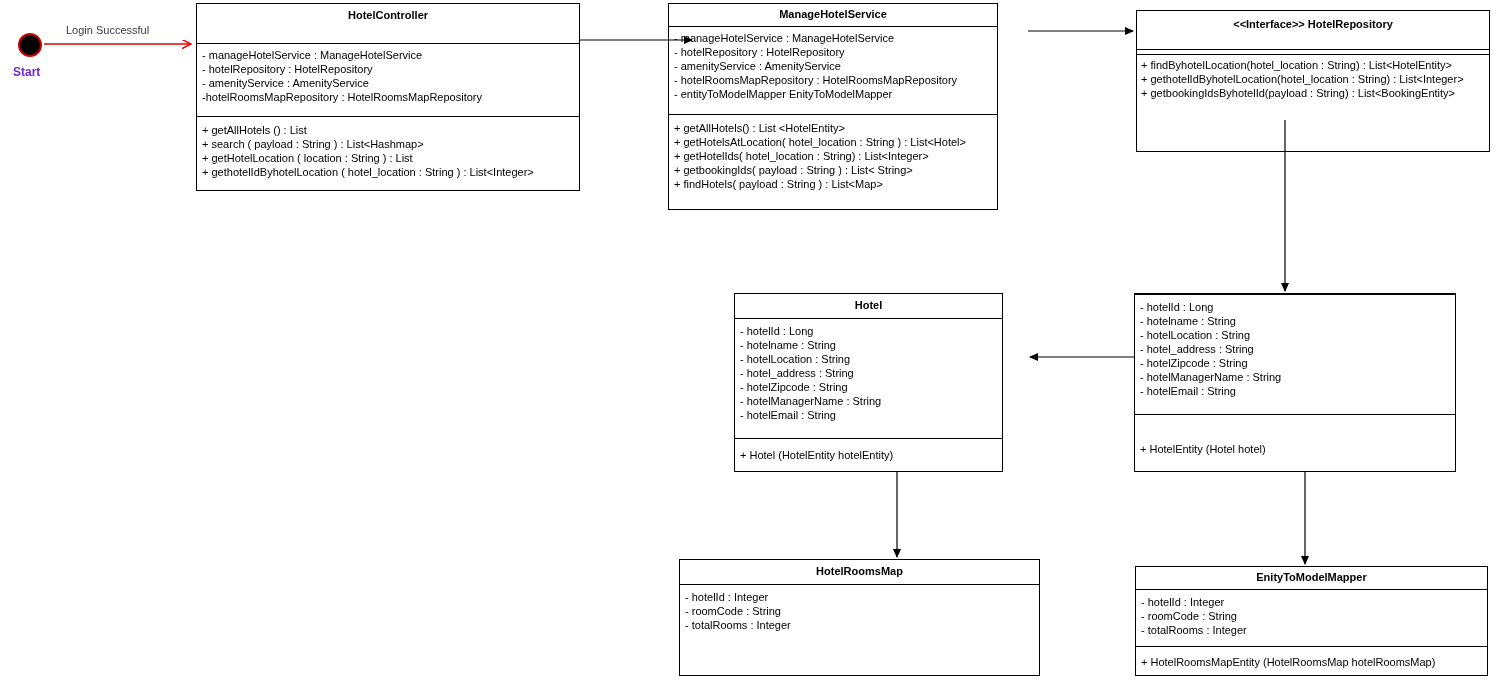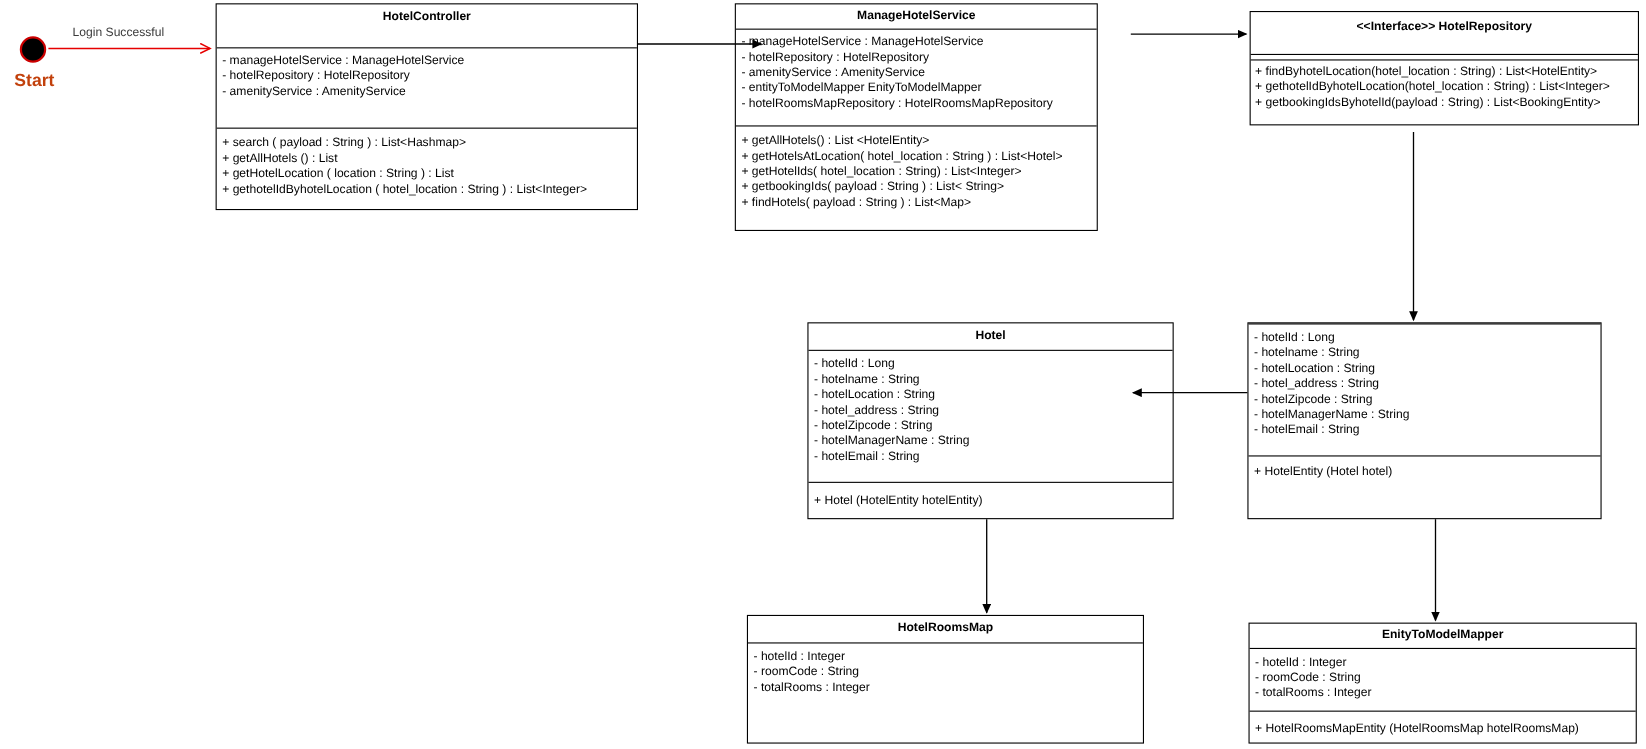--- a/index.html
+++ b/index.html
@@ -56,21 +56,21 @@
     position:absolute;left:18px;top:33px;
     width:24px;height:24px;
     box-sizing:border-box;
     background:#000000;
     border:2px solid #cc0000;
     border-radius:50%;
     z-index:3;
   }
   .start-label{
     position:absolute;left:13px;top:65px;
-    font-size:16px;font-weight:bold;color:#c2410c;
+    font-size:12px;font-weight:bold;color:#6d28d9;
     z-index:3;
   }
   .edge-label{
     position:absolute;left:66px;top:24px;
     font-size:11px;color:#3b3b3b;
     white-space:nowrap;
     z-index:3;
   }
 </style>
 </head>
@@ -106,58 +106,59 @@
   <div class="start-circle"></div>
   <div class="start-label">Start</div>
   <div class="edge-label">Login Successful</div>
 
   <div class="uml-class" style="left:196px;top:3px;width:384px;height:188px">
     <div class="uml-title" style="height:39px">HotelController</div>
     <div class="uml-attrs" style="height:73px">
         <div class="member">- manageHotelService : ManageHotelService</div>
         <div class="member">- hotelRepository : HotelRepository</div>
         <div class="member">- amenityService : AmenityService</div>
+        <div class="member">-hotelRoomsMapRepository : HotelRoomsMapRepository</div>
       </div>
     <div class="uml-methods">
+        <div class="member">+ getAllHotels () : List</div>
         <div class="member">+ search ( payload : String ) : List&lt;Hashmap&gt;</div>
-        <div class="member">+ getAllHotels () : List</div>
         <div class="member">+ getHotelLocation ( location : String ) : List</div>
         <div class="member">+ gethotelIdByhotelLocation ( hotel_location : String ) : List&lt;Integer&gt;</div>
       </div>
   </div>
 
   <div class="uml-class" style="left:668px;top:3px;width:330px;height:207px">
     <div class="uml-title" style="height:22px;padding-top:4px">ManageHotelService</div>
     <div class="uml-attrs" style="height:88px">
         <div class="member">- manageHotelService : ManageHotelService</div>
         <div class="member">- hotelRepository : HotelRepository</div>
         <div class="member">- amenityService : AmenityService</div>
+        <div class="member">- hotelRoomsMapRepository : HotelRoomsMapRepository</div>
         <div class="member">- entityToModelMapper EnityToModelMapper</div>
-        <div class="member">- hotelRoomsMapRepository : HotelRoomsMapRepository</div>
       </div>
     <div class="uml-methods">
         <div class="member">+ getAllHotels() : List &lt;HotelEntity&gt;</div>
         <div class="member">+ getHotelsAtLocation( hotel_location : String ) : List&lt;Hotel&gt;</div>
         <div class="member">+ getHotelIds( hotel_location : String) : List&lt;Integer&gt;</div>
         <div class="member">+ getbookingIds( payload : String ) : List&lt; String&gt;</div>
         <div class="member">+ findHotels( payload : String ) : List&lt;Map&gt;</div>
       </div>
   </div>
 
-  <div class="uml-class" style="left:1136px;top:10px;width:354px;height:104px">
+  <div class="uml-class" style="left:1136px;top:10px;width:354px;height:142px">
     <div class="uml-title" style="height:38px;padding-top:7px">&lt;&lt;Interface&gt;&gt; HotelRepository</div>
     <div class="uml-empty"></div>
     <div class="uml-methods" style="padding-top:3px;padding-left:4px">
         <div class="member">+ findByhotelLocation(hotel_location : String) : List&lt;HotelEntity&gt;</div>
         <div class="member">+ gethotelIdByhotelLocation(hotel_location : String) : List&lt;Integer&gt;</div>
         <div class="member">+ getbookingIdsByhotelId(payload : String) : List&lt;BookingEntity&gt;</div>
       </div>
   </div>
 
-  <div class="uml-class" style="left:734px;top:293px;width:333px;height:179px">
+  <div class="uml-class" style="left:734px;top:293px;width:269px;height:179px">
     <div class="uml-title" style="height:24px;padding-top:5px">Hotel</div>
     <div class="uml-attrs" style="height:120px;padding-top:5px">
         <div class="member">- hotelId : Long</div>
         <div class="member">- hotelname : String</div>
         <div class="member">- hotelLocation : String</div>
         <div class="member">- hotel_address : String</div>
         <div class="member">- hotelZipcode : String</div>
         <div class="member">- hotelManagerName : String</div>
         <div class="member">- hotelEmail : String</div>
       </div>
@@ -169,21 +170,21 @@
   <div class="uml-class" style="left:1134px;top:293px;width:322px;height:179px">
     <div class="uml-attrs" style="height:120px;padding-top:5px">
         <div class="member">- hotelId : Long</div>
         <div class="member">- hotelname : String</div>
         <div class="member">- hotelLocation : String</div>
         <div class="member">- hotel_address : String</div>
         <div class="member">- hotelZipcode : String</div>
         <div class="member">- hotelManagerName : String</div>
         <div class="member">- hotelEmail : String</div>
       </div>
-    <div class="uml-methods" style="padding-top:7px">
+    <div class="uml-methods" style="padding-top:27px">
         <div class="member">+ HotelEntity (Hotel hotel)</div>
       </div>
   </div>
 
   <div class="uml-class" style="left:679px;top:559px;width:361px;height:117px">
     <div class="uml-title" style="height:24px;padding-top:5px">HotelRoomsMap</div>
     <div class="uml-attrs" style="height:58px;padding-top:5px">
         <div class="member">- hotelId : Integer</div>
         <div class="member">- roomCode : String</div>
         <div class="member">- totalRooms : Integer</div>

